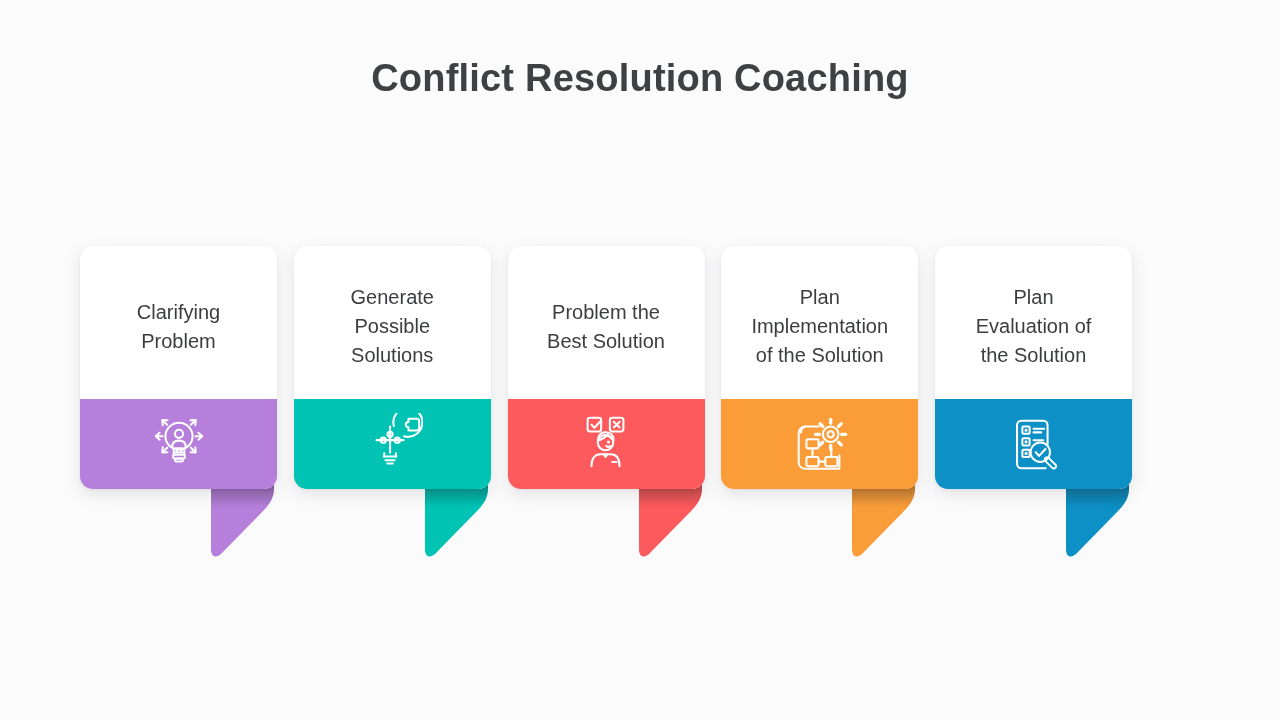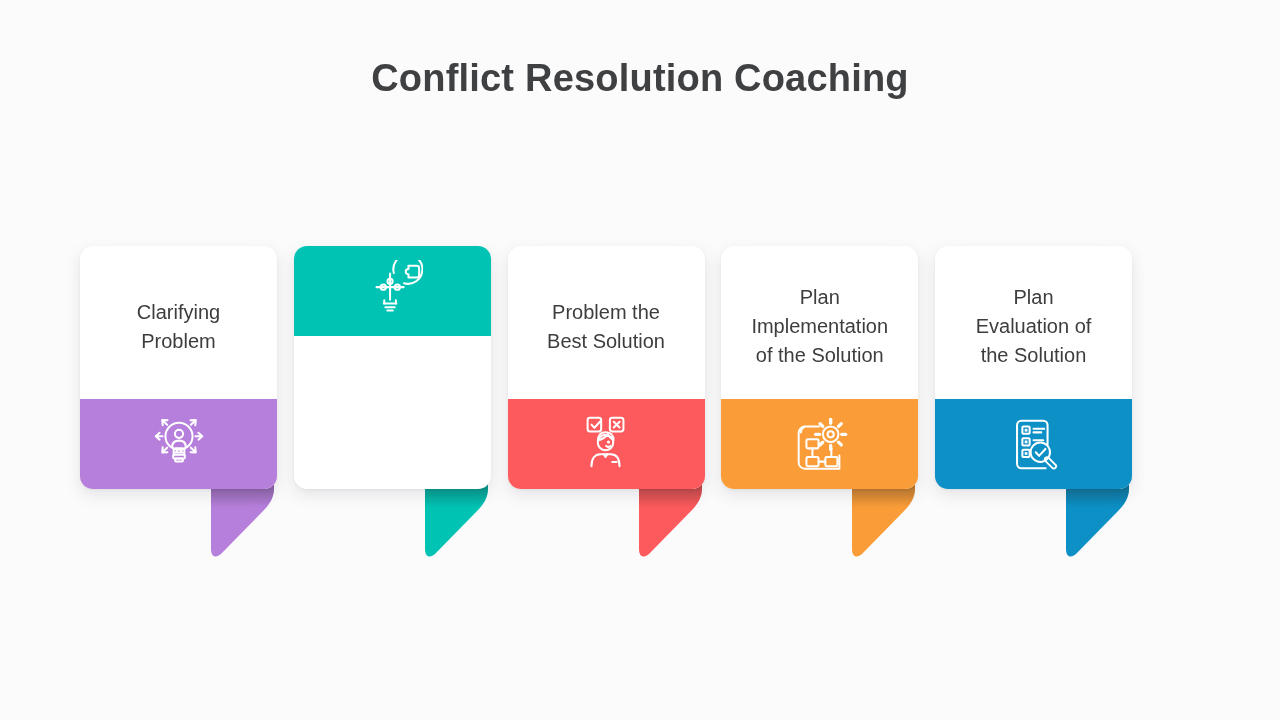--- a/index.html
+++ b/index.html
@@ -138,20 +138,25 @@
         </div>
       </div>
     </div>
 
     <div class="card" style="--band: #00c3b4;">
       <svg class="tail" viewBox="0 0 63 78">
         <path class="tail-fill" d="M0,0 H63 V6 C63,14 59,21 53,27 L10,71 C5,75.5 0,74 0,66 Z"></path>
         <path d="M0,0 H63 V6 C63,14 59,21 53,27 L10,71 C5,75.5 0,74 0,66 Z" fill="url(#tailShade)"></path>
       </svg>
       <div class="card-body">
+        <div class="card-label-area">
+          <div class="card-label" style="color: rgb(60, 61, 63);">Generate
+Possible
+Solutions</div>
+        </div>
         <div class="band">
           <svg width="62" height="62" viewBox="0 0 64 64">
             <g class="icon-stroke">
               <path d="M44.5,24.1 A15,15 0 1 0 33.9,13.5"></path>
               <path d="M24,41.5 V45 M36,41.5 V45"></path>
               <path d="M23.5,45 h13 M25.2,48.8 h9.6 M27.2,52.2 h5.6"></path>
               <path d="M30,14 V41"></path>
               <circle cx="30" cy="22" r="2.7"></circle>
               <path d="M16,28 H44"></path>
               <circle cx="23" cy="28" r="2.7"></circle>

